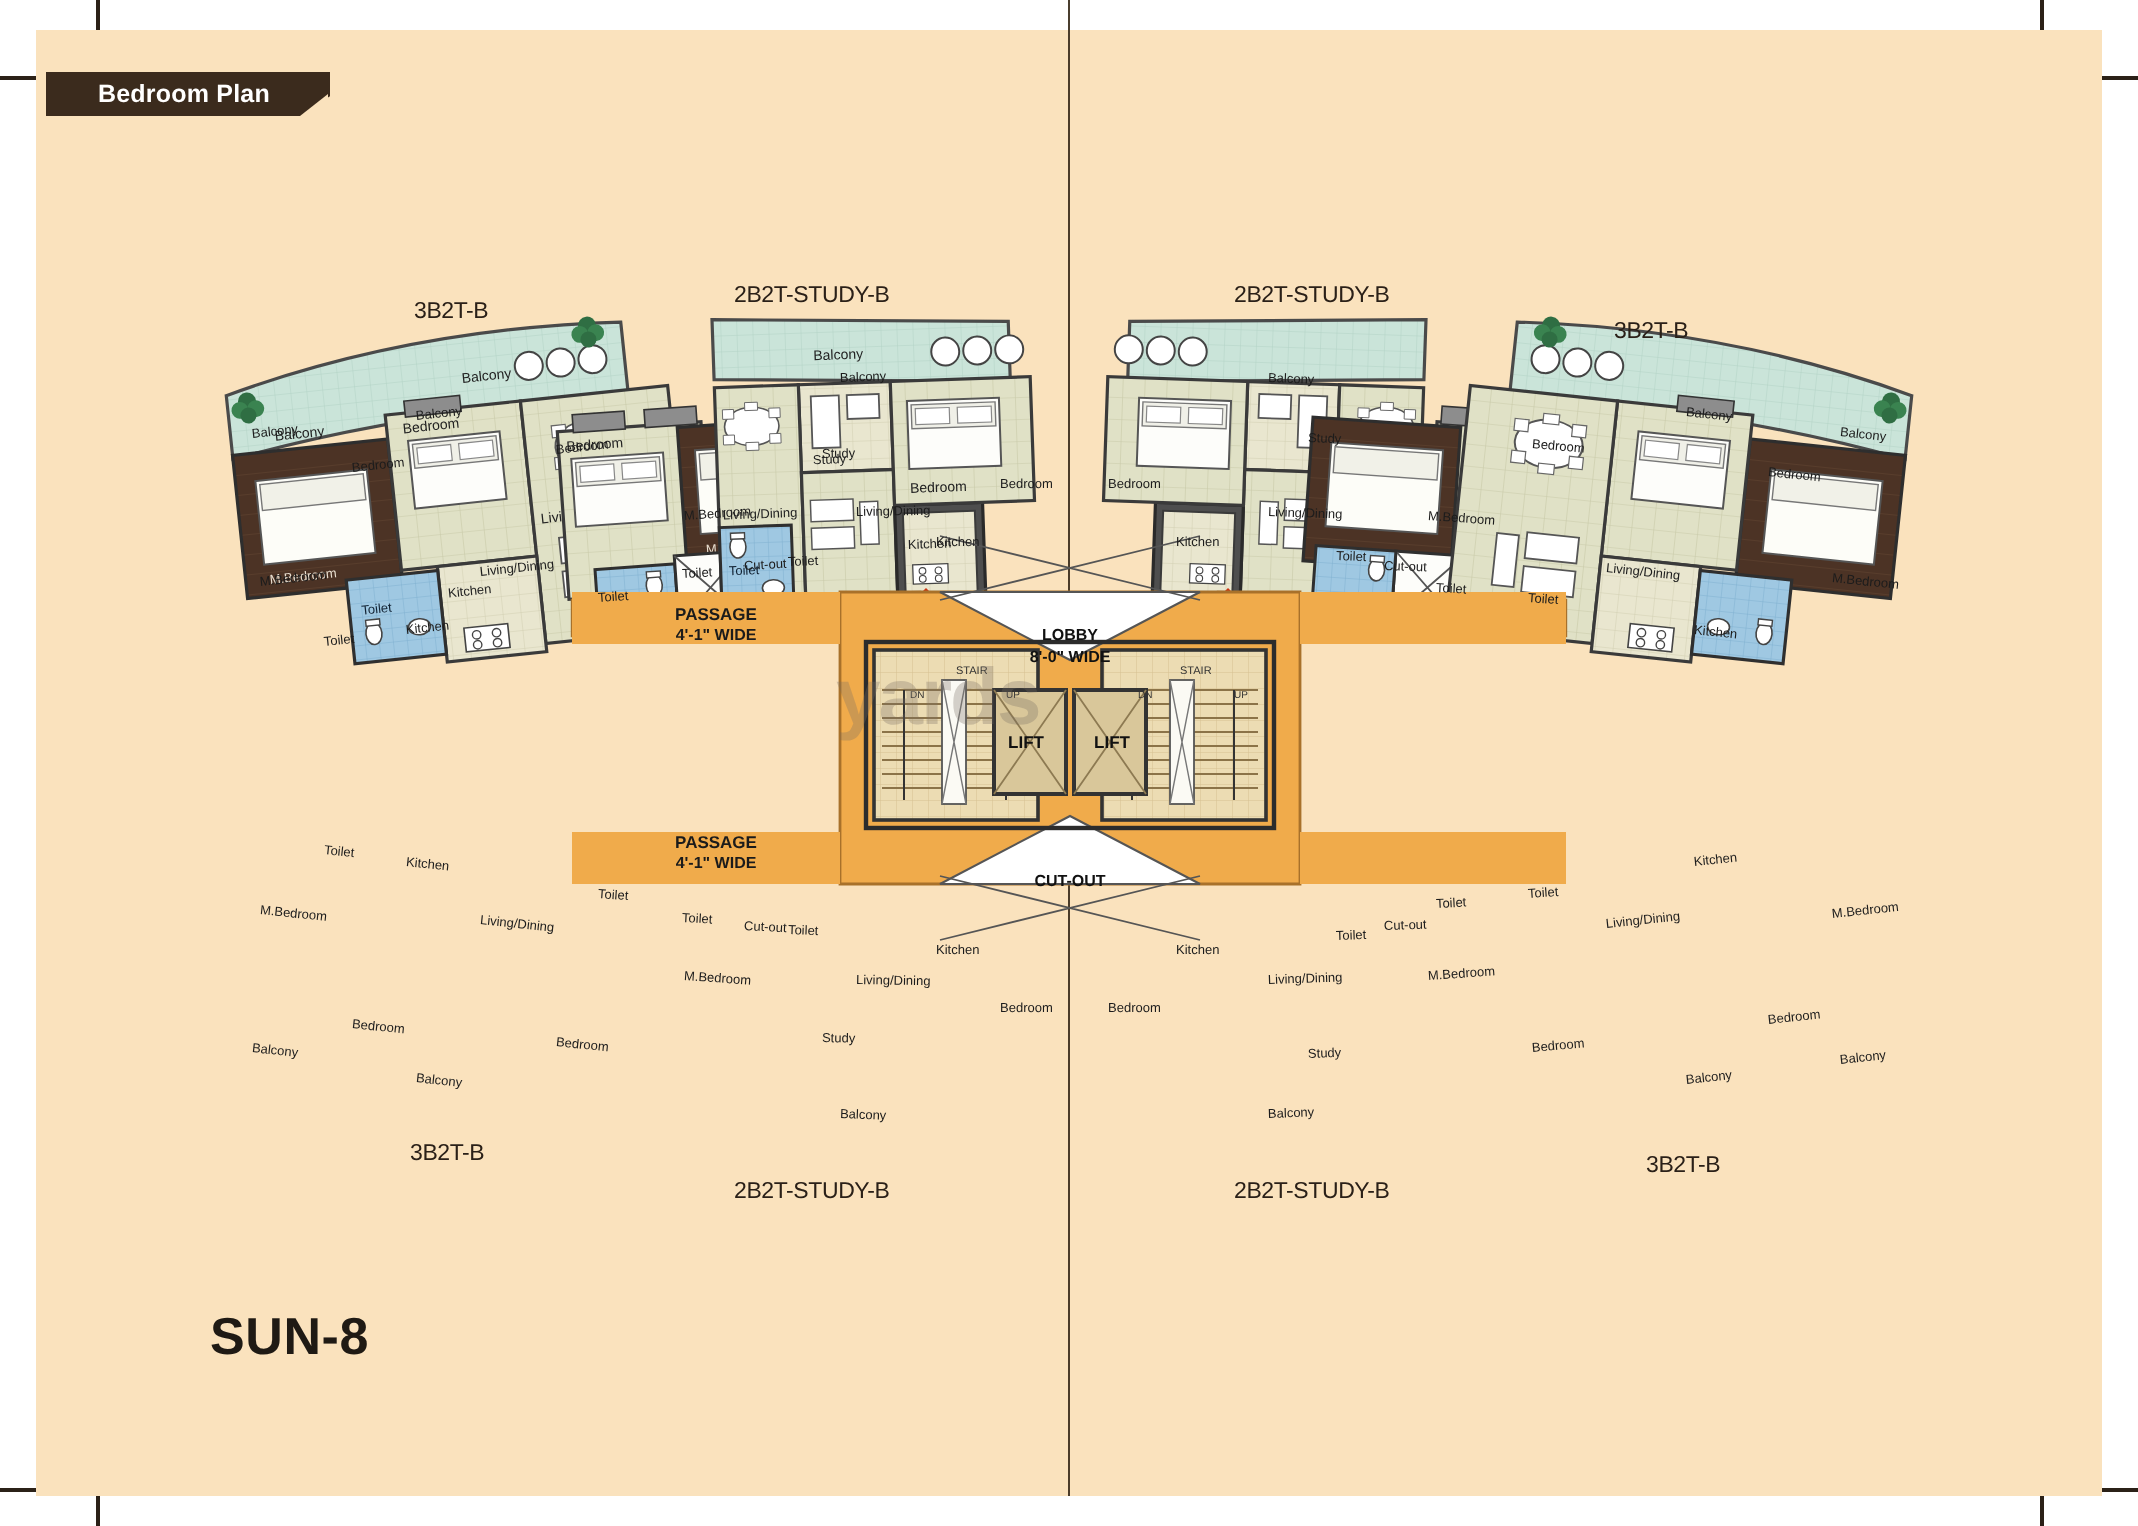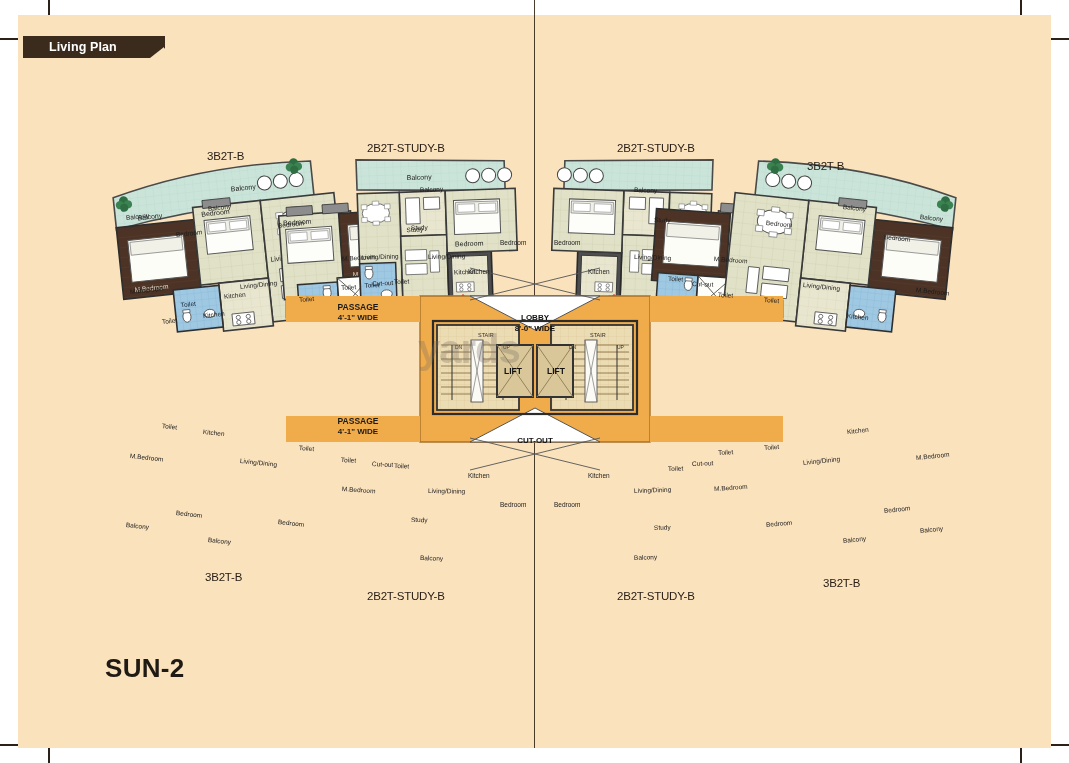--- a/index.html
+++ b/index.html
@@ -122,21 +122,21 @@
   <div class="crop v" style="left:48px; top:741px;"></div>
   <div class="crop h" style="left:1047px;top:744px;"></div>
   <div class="crop v" style="left:1020px;top:741px;"></div>
 
   <div class="sheet"></div>
 
   <div class="fold"></div>
 
   <div class="banner-tail"></div>
   <div class="banner">
-    <span class="btxt">Living Plan</span>
+    <span class="btxt">Bedroom Plan</span>
   </div>
   <div class="banner-fold"></div>
 
   <svg id="plan" viewBox="0 0 1069 763">
     <defs>
       <pattern id="tile" width="11" height="11" patternUnits="userSpaceOnUse">
         <rect width="11" height="11" fill="#e0e1c6"></rect>
         <path d="M0 0H11M0 0V11" stroke="#c9caa9" stroke-width="0.6"></path>
       </pattern>
       <pattern id="tile2" width="9" height="9" patternUnits="userSpaceOnUse">
@@ -590,15 +590,15 @@
       <div class="ulabel" style="left: 205px; top: 571px;">3B2T-B</div>
       <div class="ulabel" style="left: 367px; top: 590px;">2B2T-STUDY-B</div>
       <div class="ulabel" style="left: 617px; top: 590px;">2B2T-STUDY-B</div>
       <div class="ulabel" style="left: 823px; top: 577px;">3B2T-B</div>
     </div>
 
   <div class="watermark">
     <div>yards</div>
   </div>
 
-  <div class="suntitle">SUN-2</div>
+  <div class="suntitle">SUN-8</div>
 
 </div>
 
 </body></html>

